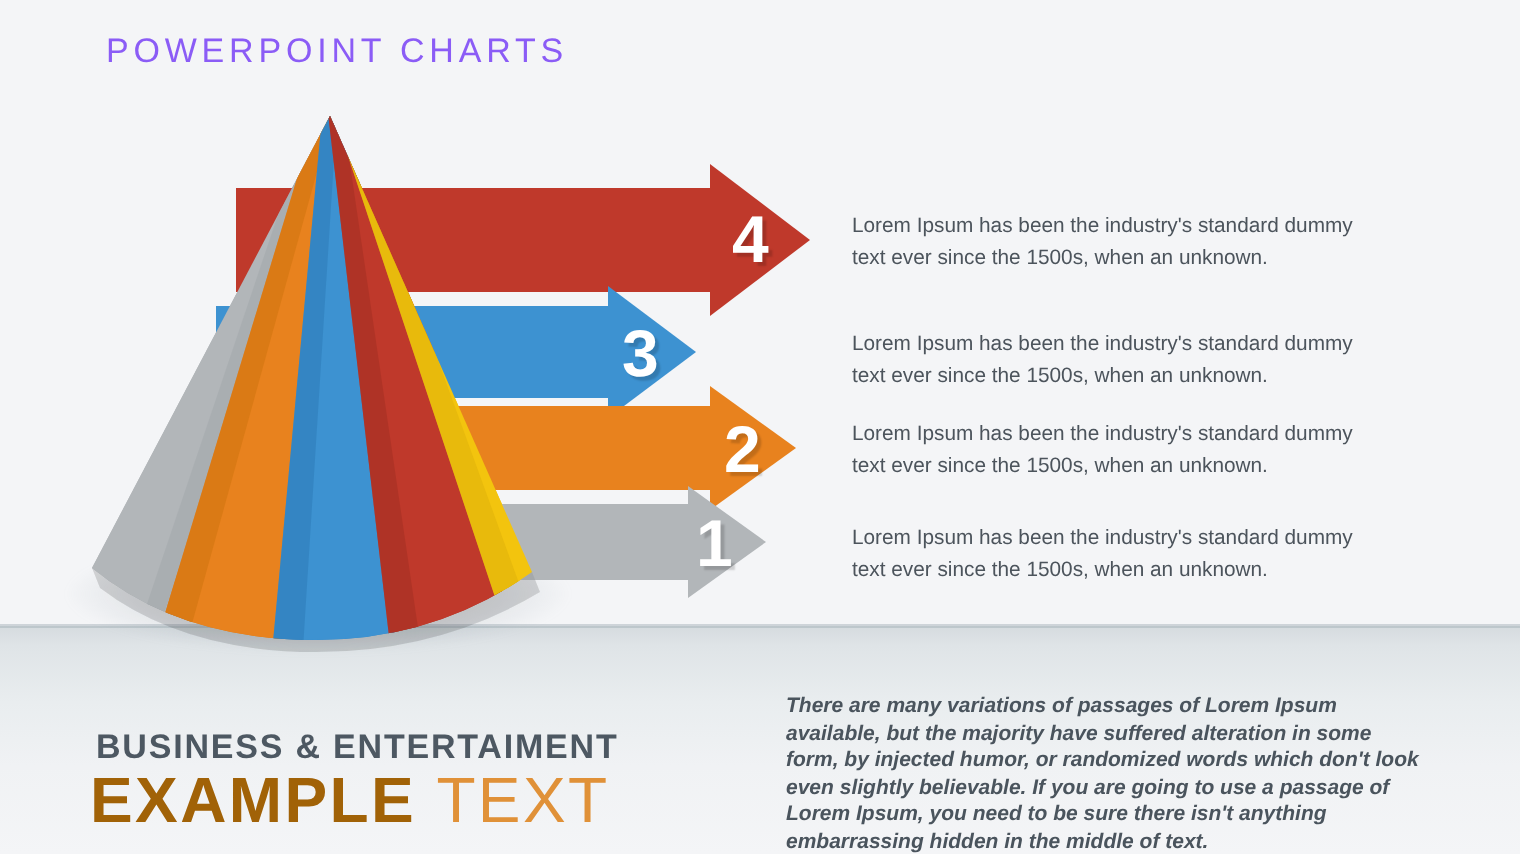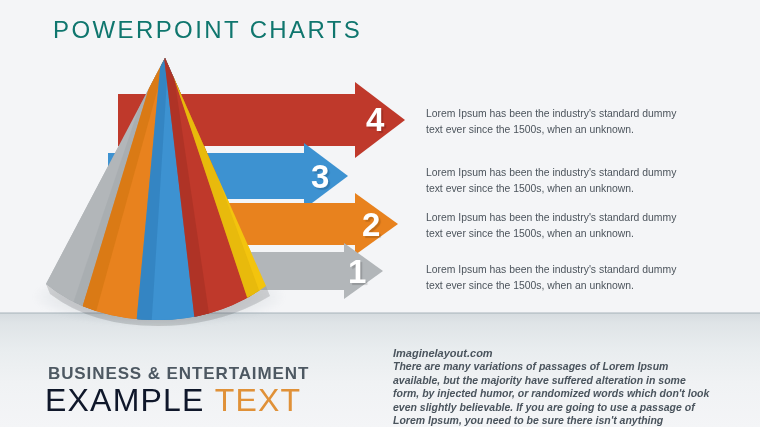--- a/index.html
+++ b/index.html
@@ -36,23 +36,23 @@
   #floor-line {
     position: absolute;
     left: 0; top: 312px; width: 760px; height: 2px;
     background: rgba(160,172,180,0.45);
   }
 
   
   #title {
     position: absolute;
     left: 53px; top: 16px;
-    font-size: 24px;
+    font-size: 17px;
     letter-spacing: 2.4px;
-    color: #0f766e;
+    color: #8b5cf6;
     font-weight: 400;
     white-space: nowrap;
     text-align: center;
   }
 
   
   #cone-wrap {
     position: absolute;
     left: 28px; top: 58px;
     width: 280px; height: 268px;
@@ -118,21 +118,21 @@
     white-space: nowrap;
   }
   #example-line {
     position: absolute;
     left: 45px; top: 382px;
     font-size: 32px;
     letter-spacing: 1.2px;
     white-space: nowrap;
     font-weight: 400;
   }
-  #example-line .w1 { color: #0f172a; }
+  #example-line .w1 { color: #a16207; font-weight: bold; }
   #example-line .w2 { color: #e09138; margin-top: 40px; }
 
   
   #footer-block {
     position: absolute;
     left: 393px; top: 347px;
     width: 320px;
   }
   #footer-brand {
     font-style: italic;
@@ -241,17 +241,16 @@
   <div class="desc" style="top:165px;">Lorem Ipsum has been the industry's standard dummy text ever since the 1500s, when an unknown.</div>
   <div class="desc" style="top:210px;">Lorem Ipsum has been the industry's standard dummy text ever since the 1500s, when an unknown.</div>
   <div class="desc" style="top:262px;">Lorem Ipsum has been the industry's standard dummy text ever since the 1500s, when an unknown.</div>
 
   <div id="sub-label">BUSINESS &amp; ENTERTAIMENT</div>
   <div id="example-line">
     <span class="w1">EXAMPLE</span><span>&nbsp;</span><span class="w2">TEXT</span>
   </div>
 
   <div id="footer-block">
-    <div id="footer-brand">Imaginelayout.com</div>
     <div id="footer-body">There are many variations of passages of Lorem Ipsum available, but the majority have suffered alteration in some form, by injected humor, or randomized words which don't look even slightly believable. If you are going to use a passage of Lorem Ipsum, you need to be sure there isn't anything embarrassing hidden in the middle of text.</div>
   </div>
 
 </div>
 
 </body></html>

